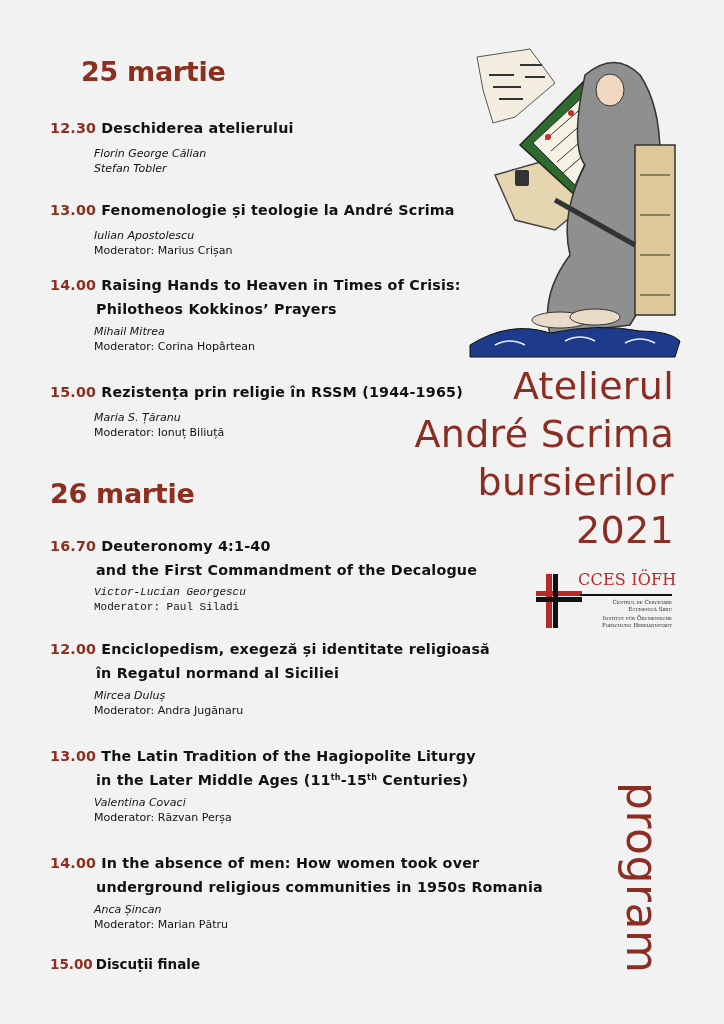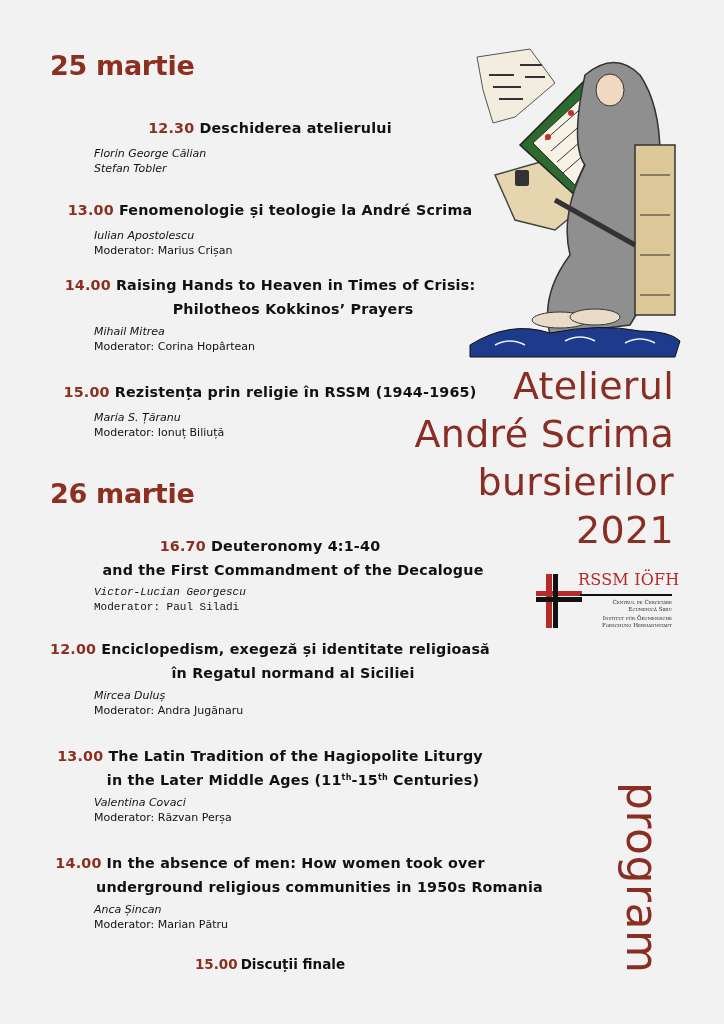--- a/index.html
+++ b/index.html
@@ -12,21 +12,21 @@
     .day-heading {
       position: absolute; left: 50px;
       font-family: "DejaVu Sans", sans-serif;
       font-size: 27px; font-weight: bold; color: #8c2f1f;
       letter-spacing: -0.3px; margin: 0;
     }
     .session { position: absolute; left: 50px; width: 440px; }
     .session-title-line {
       font-family: "DejaVu Sans", sans-serif;
       font-weight: bold; font-size: 14.3px; color: #111;
-      line-height: 24px; white-space: nowrap; letter-spacing: 0.2px; text-align: center;
+      line-height: 24px; white-space: nowrap; letter-spacing: 0.2px;
     }
     .session-time { color: #8c2f1f; margin-right: 5px; }
     .title-cont { padding-left: 46px; }
     .people {
       margin-top: 6px; padding-left: 44px;
       font-family: "DejaVu Sans", sans-serif;
       font-size: 11px; line-height: 15px; color: #111;
     }
     .speaker { font-style: italic; }
     sup { font-size: 8px; vertical-align: 5px; line-height: 0; }
@@ -57,21 +57,21 @@
       position: absolute; left: 608px; top: 782px;
       transform-origin: left top; transform: translate(56px, 0) rotate(90deg);
       font-family: "DejaVu Sans", sans-serif; font-size: 44px; line-height: 44px;
       color: #8a2d23; white-space: nowrap; letter-spacing: 0.5px;
     }
     .illustration { position: absolute; left: 455px; top: 45px; width: 250px; height: 315px; }
   </style>
 </head>
 <body>
 
-<h2 class="day-heading" style="top:50px;">25 martie</h2>
+<h2 class="day-heading" style="top:56px;margin-left:31px;">25 martie</h2>
 
 <div class="session" style="top:116px;">
   <div class="session-title-line"><span class="session-time">12.30</span><span>Deschiderea atelierului</span></div>
   <div class="people">
     <div class="speaker">Florin George Călian</div>
     <div class="speaker">Stefan Tobler</div>
   </div>
 </div>
 
 <div class="session" style="top:198px;">
@@ -177,21 +177,21 @@
   <span>2021</span>
 </h1>
 
 <div class="logo">
   <svg width="50" height="58" style="position:absolute;left:0;top:0;">
     <rect x="10" y="2" width="6" height="54" fill="#b72a2a"></rect>
     <rect x="0" y="19" width="46" height="5" fill="#b72a2a"></rect>
     <rect x="17" y="2" width="5" height="54" fill="#111"></rect>
     <rect x="0" y="25" width="46" height="5" fill="#111"></rect>
   </svg>
-  <div class="logo-name">RSSM IÖFH</div>
+  <div class="logo-name">CCES IÖFH</div>
   <div class="logo-line" style="left:44px; width:92px;"></div>
   <div class="logo-sub" style="top:27px;">Centrul de Cercetare</div>
   <div class="logo-sub" style="top:34px;">Ecumenică Sibiu</div>
   <div class="logo-sub" style="top:43px;">Institut für Ökumenische</div>
   <div class="logo-sub" style="top:50px;">Forschung Hermannstadt</div>
 </div>
 
 <div class="program-vertical">program</div>
 
 </body></html>

